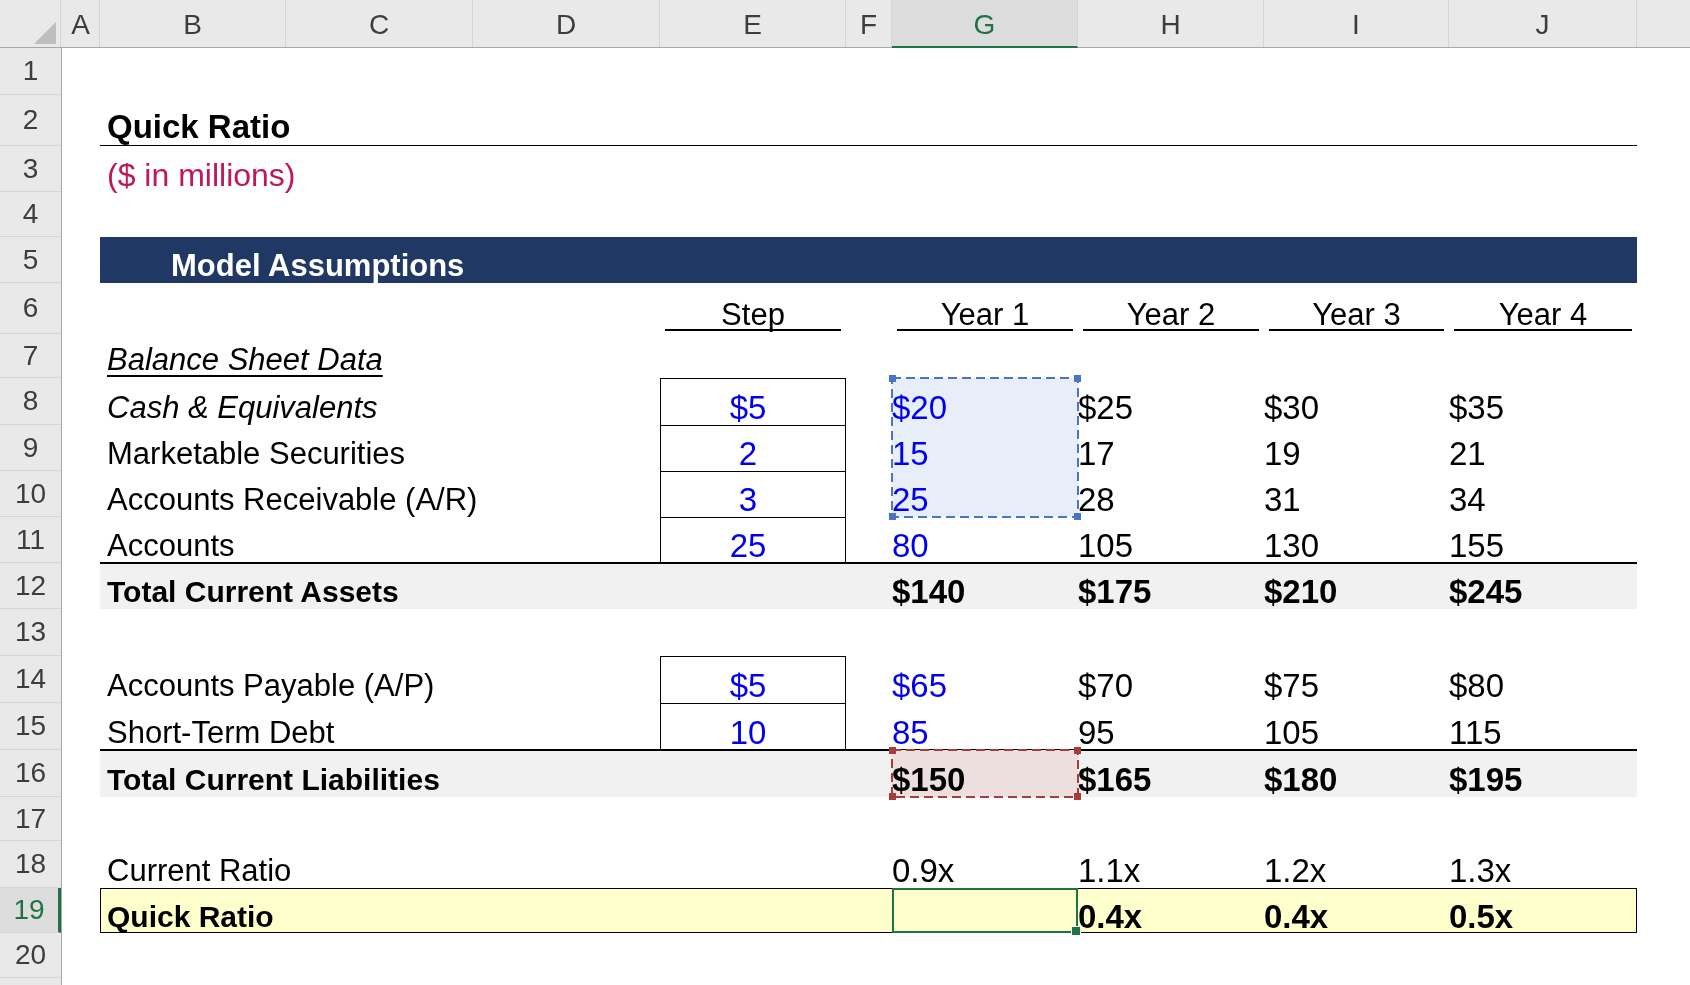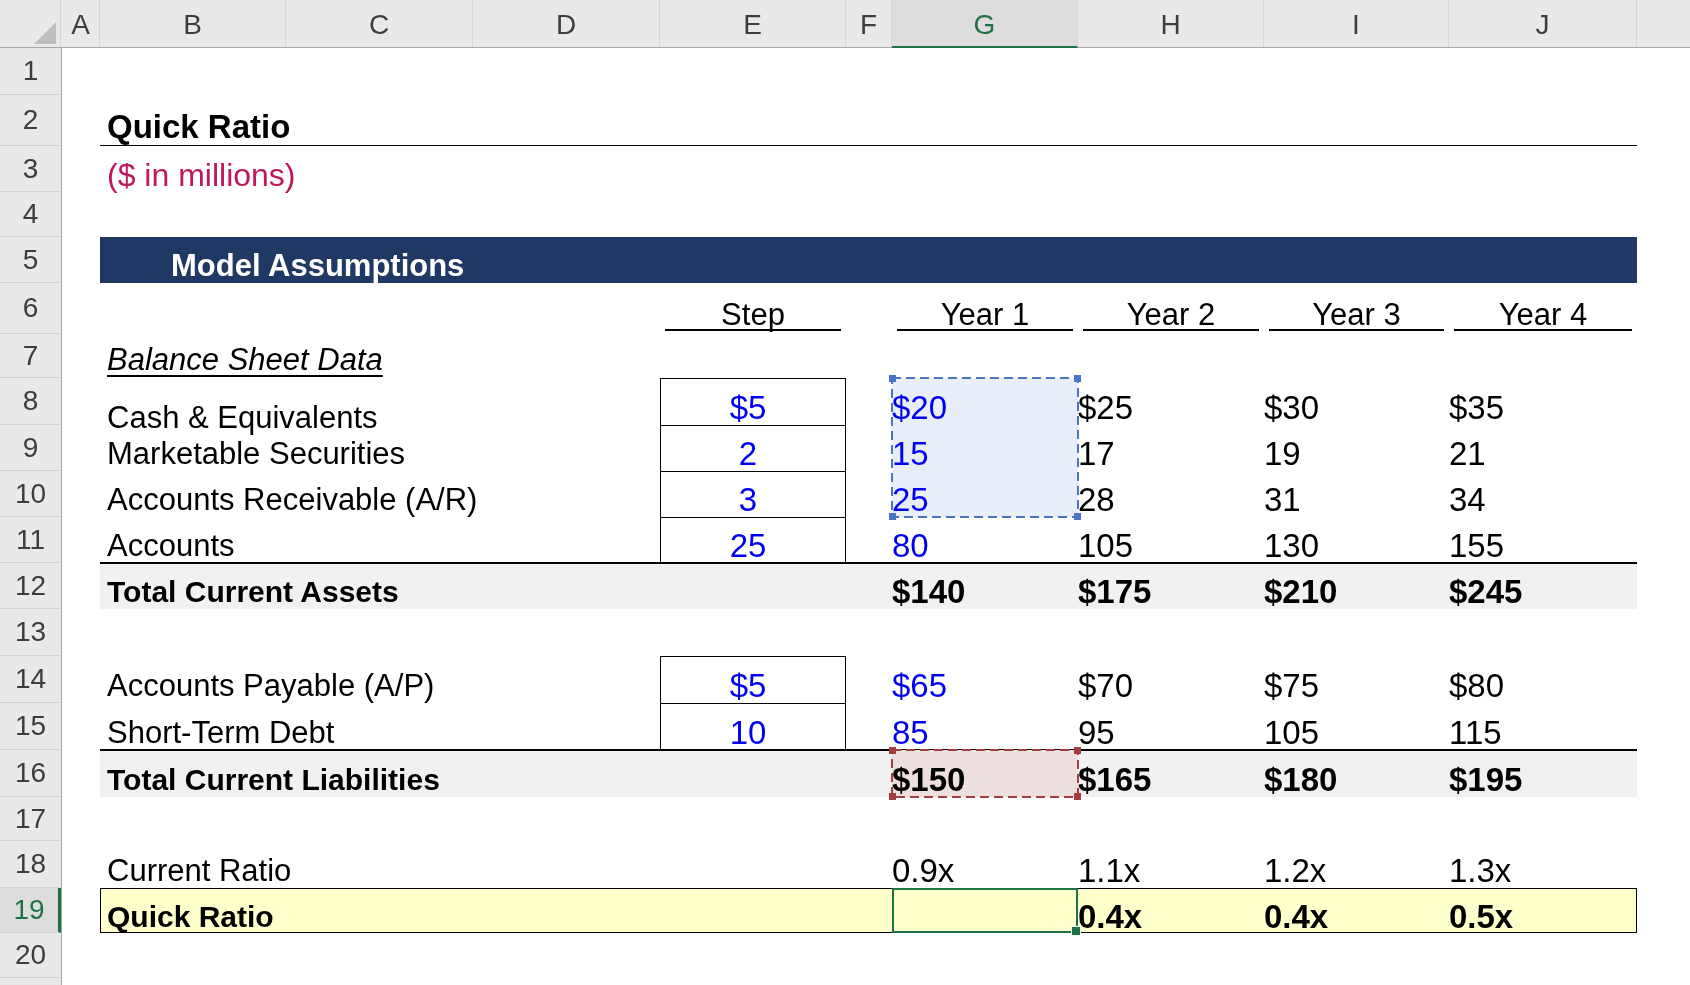--- a/index.html
+++ b/index.html
@@ -105,21 +105,21 @@
   <div class="txt f-navy" style="left:123px;top:237px;line-height:58px;margin-left:48px;">Model Assumptions</div>
 
   <div class="txt f-chdr calign" style="left:660px;top:283px;width:186px;line-height:63px;">Step</div>
   <div class="txt f-chdr calign" style="left:892px;top:283px;width:186px;line-height:63px;">Year 1</div>
   <div class="txt f-chdr calign" style="left:1078px;top:283px;width:186px;line-height:63px;">Year 2</div>
   <div class="txt f-chdr calign" style="left:1264px;top:283px;width:185px;line-height:63px;">Year 3</div>
   <div class="txt f-chdr calign" style="left:1449px;top:283px;width:188px;line-height:63px;">Year 4</div>
 
   <div class="txt f-bsd" style="left:107px;top:334px;line-height:52px;">Balance Sheet Data</div>
 
-  <div class="txt f-lbl" style="left:107px;top:388px;line-height:59px;">Cash &amp; Equivalents</div>
+  <div class="txt f-lbl" style="left:107px;top:378px;line-height:59px;font-style:italic;">Cash &amp; Equivalents</div>
   <div class="txt f-num blue-val calign" style="left:660px;top:378px;width:176px;line-height:59px;">$5</div>
   <div class="txt f-num blue-val ralign" style="left:892px;top:378px;width:186px;padding-right:9px;line-height:59px;">$20</div>
   <div class="txt f-num ralign" style="left:1078px;top:378px;width:186px;padding-right:9px;line-height:59px;">$25</div>
   <div class="txt f-num ralign" style="left:1264px;top:378px;width:185px;padding-right:9px;line-height:59px;">$30</div>
   <div class="txt f-num ralign" style="left:1449px;top:378px;width:188px;padding-right:9px;line-height:59px;">$35</div>
 
   <div class="txt f-lbl" style="left:107px;top:425px;line-height:58px;">Marketable Securities</div>
   <div class="txt f-num blue-val calign" style="left:660px;top:425px;width:176px;line-height:58px;">2</div>
   <div class="txt f-num blue-val ralign" style="left:892px;top:425px;width:186px;padding-right:17px;line-height:58px;">15</div>
   <div class="txt f-num ralign" style="left:1078px;top:425px;width:186px;padding-right:17px;line-height:58px;">17</div>

